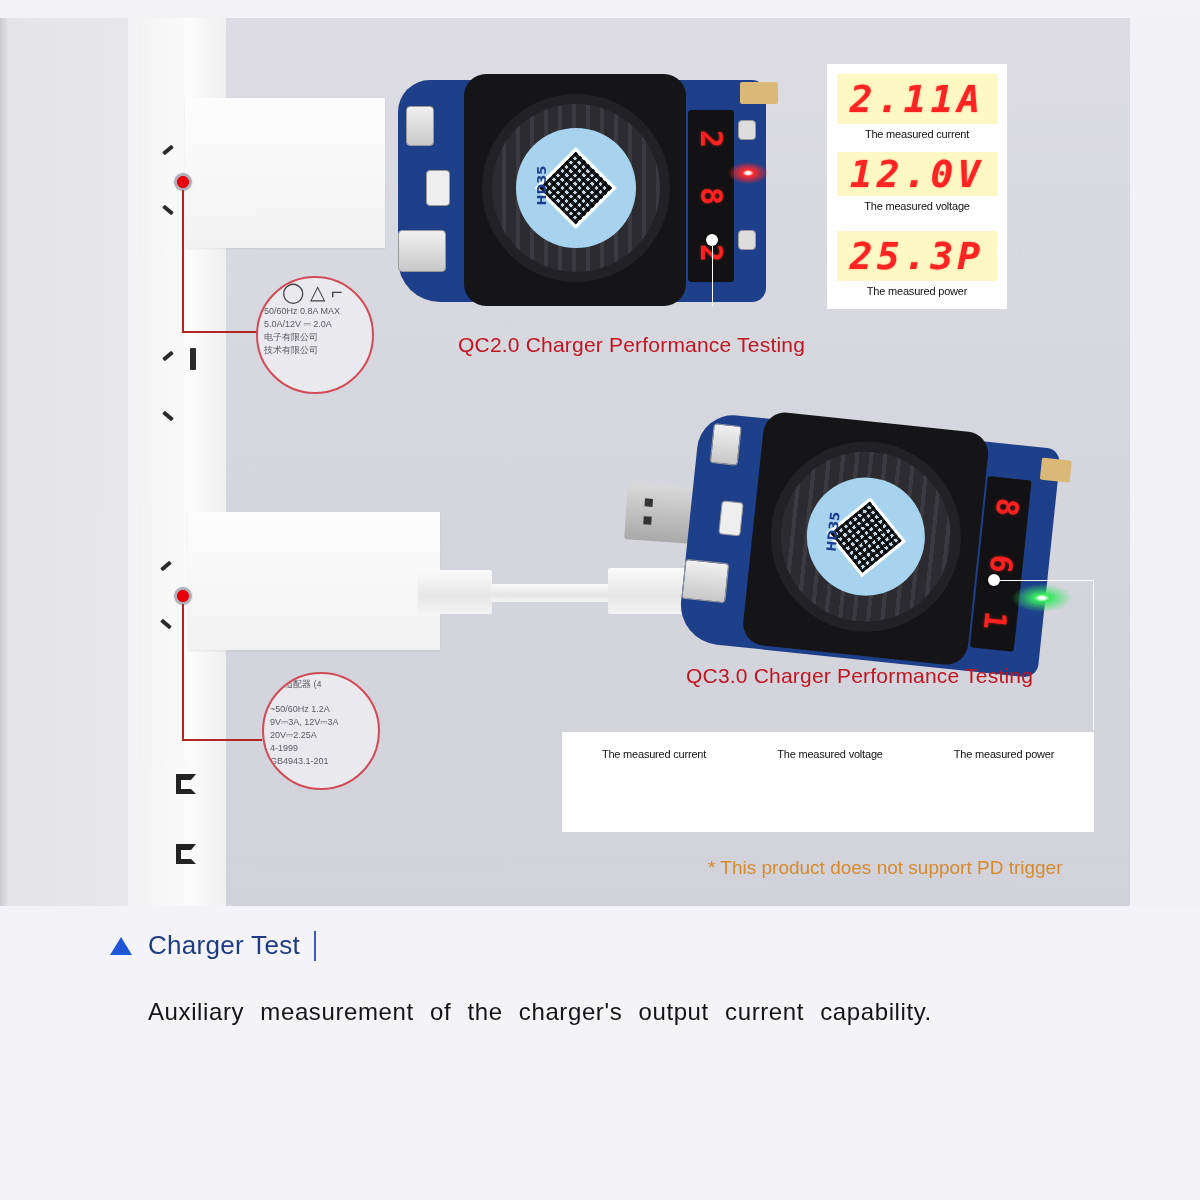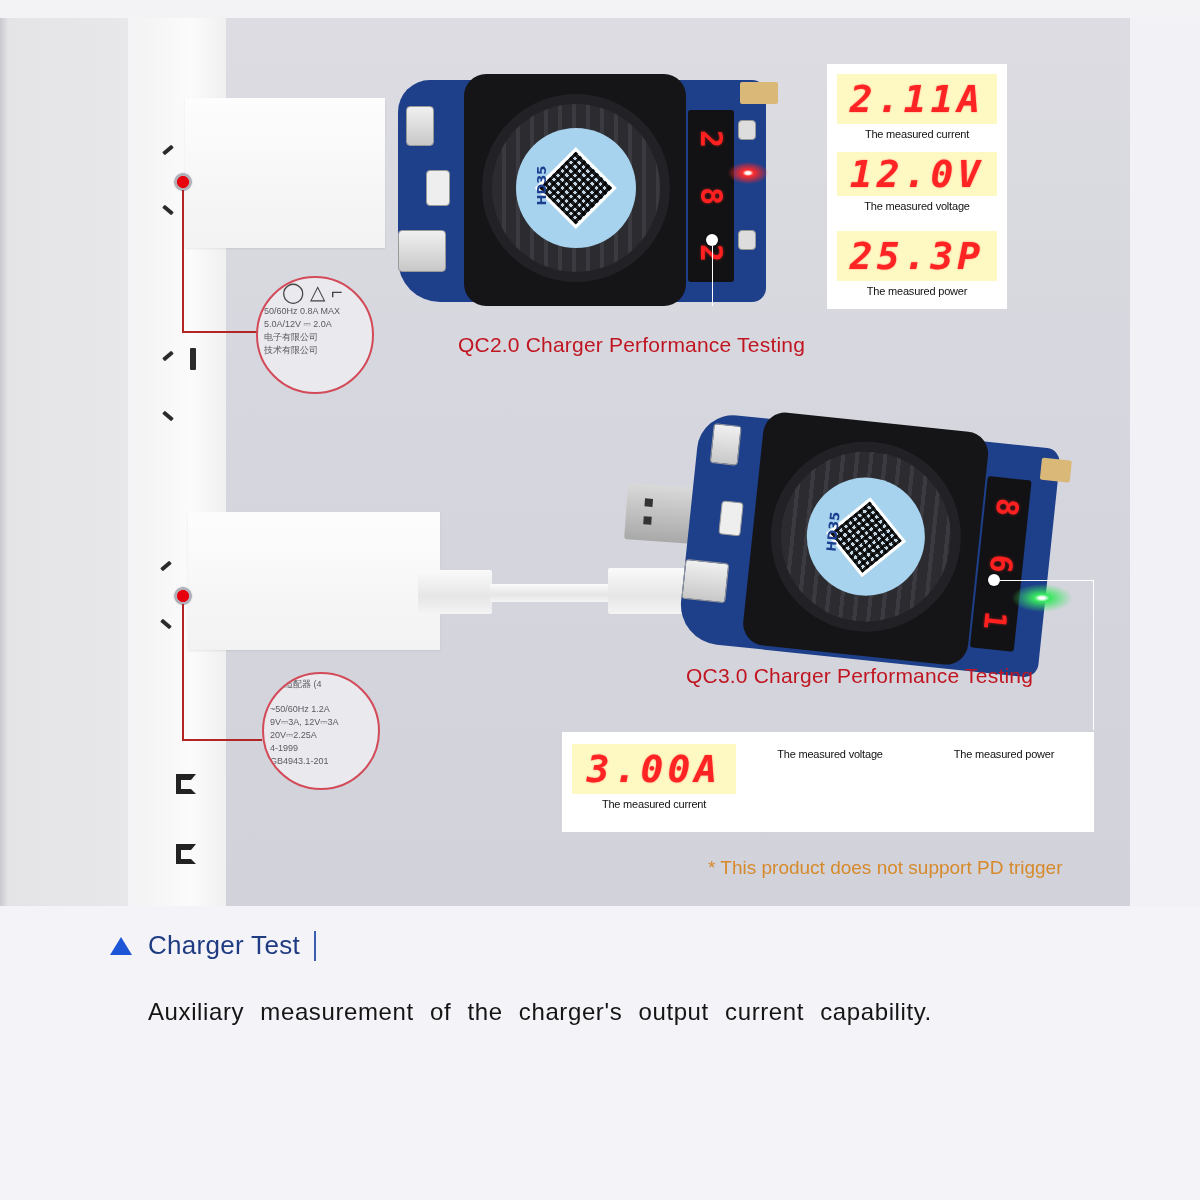--- a/index.html
+++ b/index.html
@@ -192,23 +192,20 @@
 </div>
 <div class="led-green" style="left:1012px;top:584px"></div>
 <div class="pointer-dot" style="left:988px;top:574px"></div>
 <div class="pointer-line-h" style="left:1000px;top:580px;width:94px"></div>
 <div class="pointer-line-v" style="left:1093px;top:580px;height:150px"></div>
 
 <div class="section-title title-bot">QC3.0 Charger Performance Testing</div>
 
 <div class="readout-panel panel-bot">
   <div class="readout" style="left:10px;top:12px;width:164px">
-    <div class="lcd" style="height:50px">
-        <span class="lcd-digit">3.00A</span>
-      </div>
     <div class="readout-caption">The measured current</div>
   </div>
   <div class="readout" style="left:186px;top:12px;width:164px">
     <div class="readout-caption">The measured voltage</div>
   </div>
   <div class="readout" style="left:360px;top:12px;width:164px">
     <div class="readout-caption">The measured power</div>
   </div>
 </div>
 

